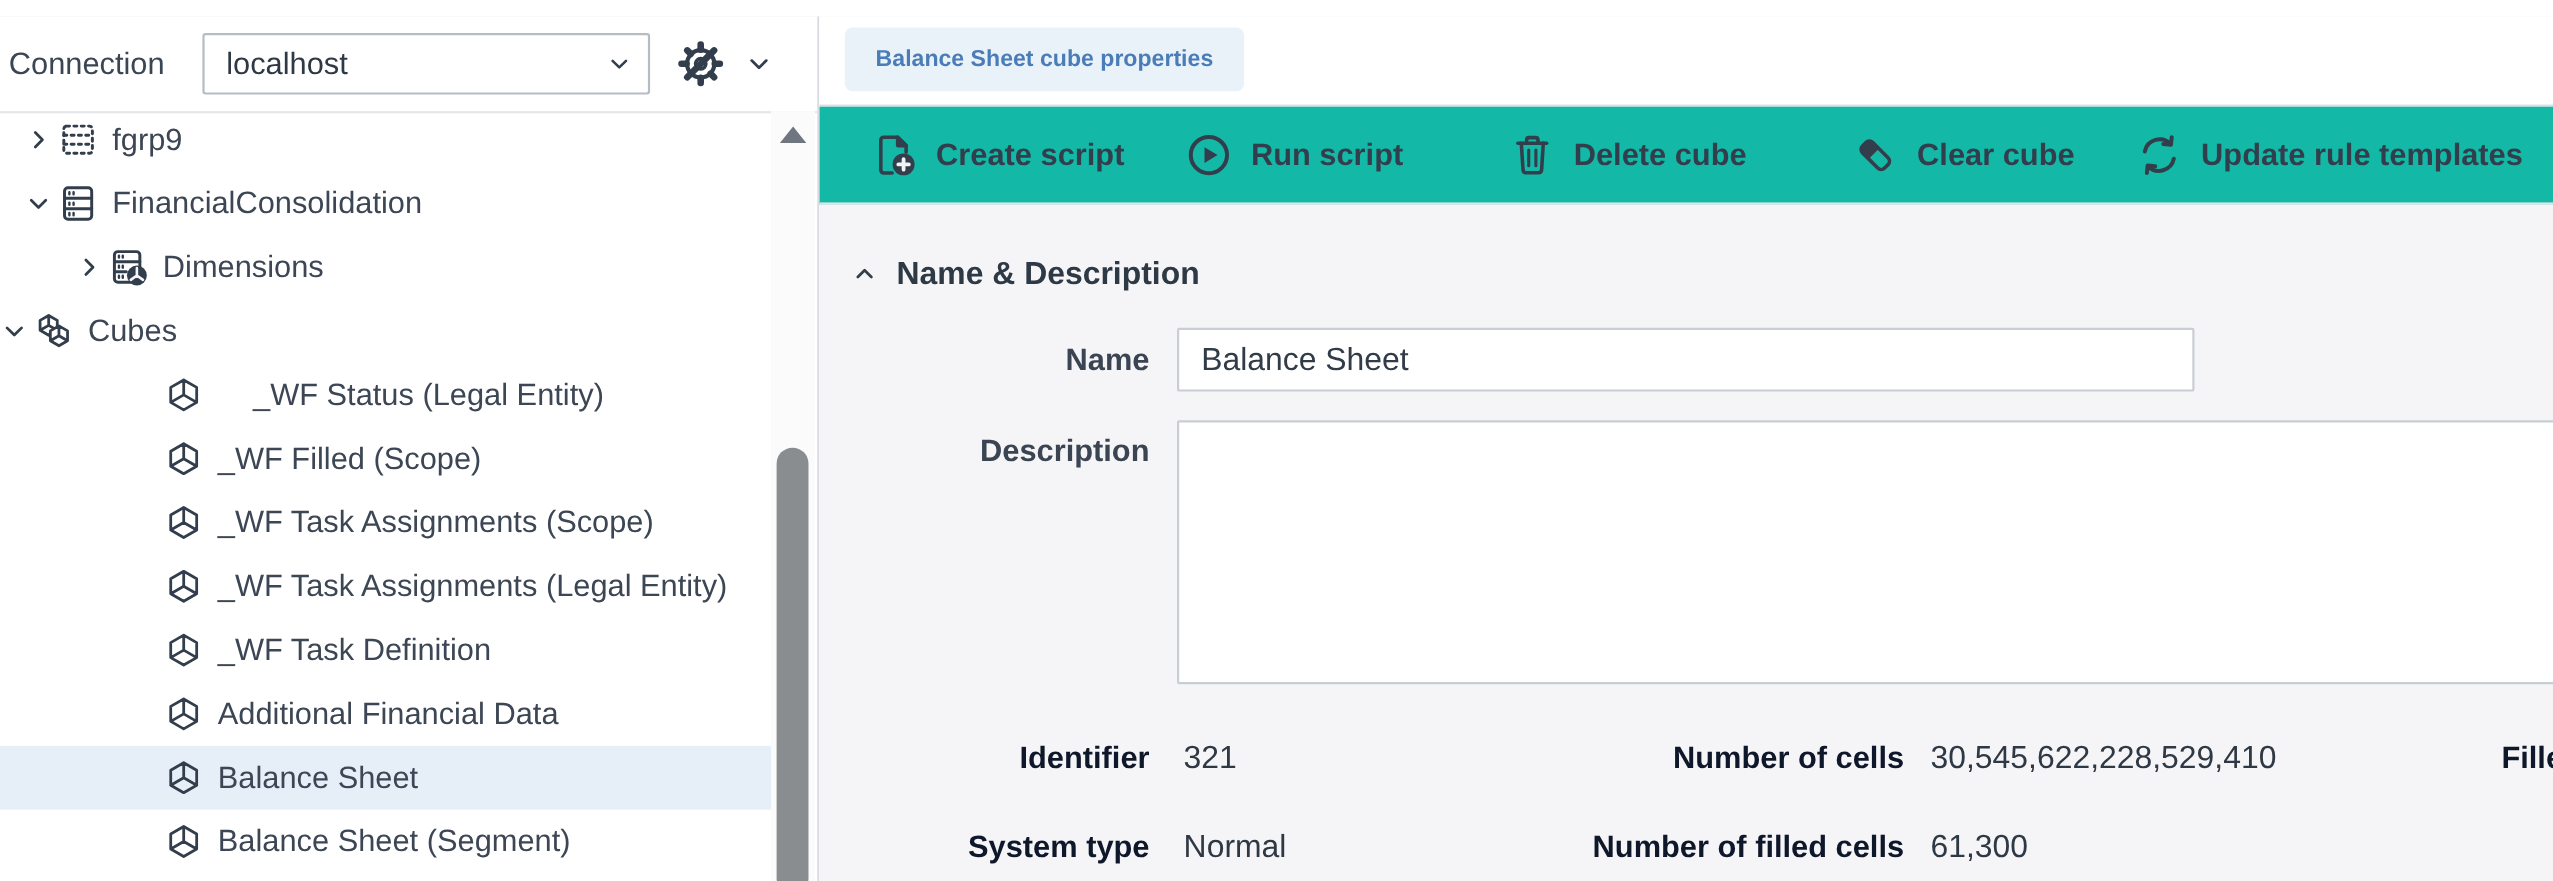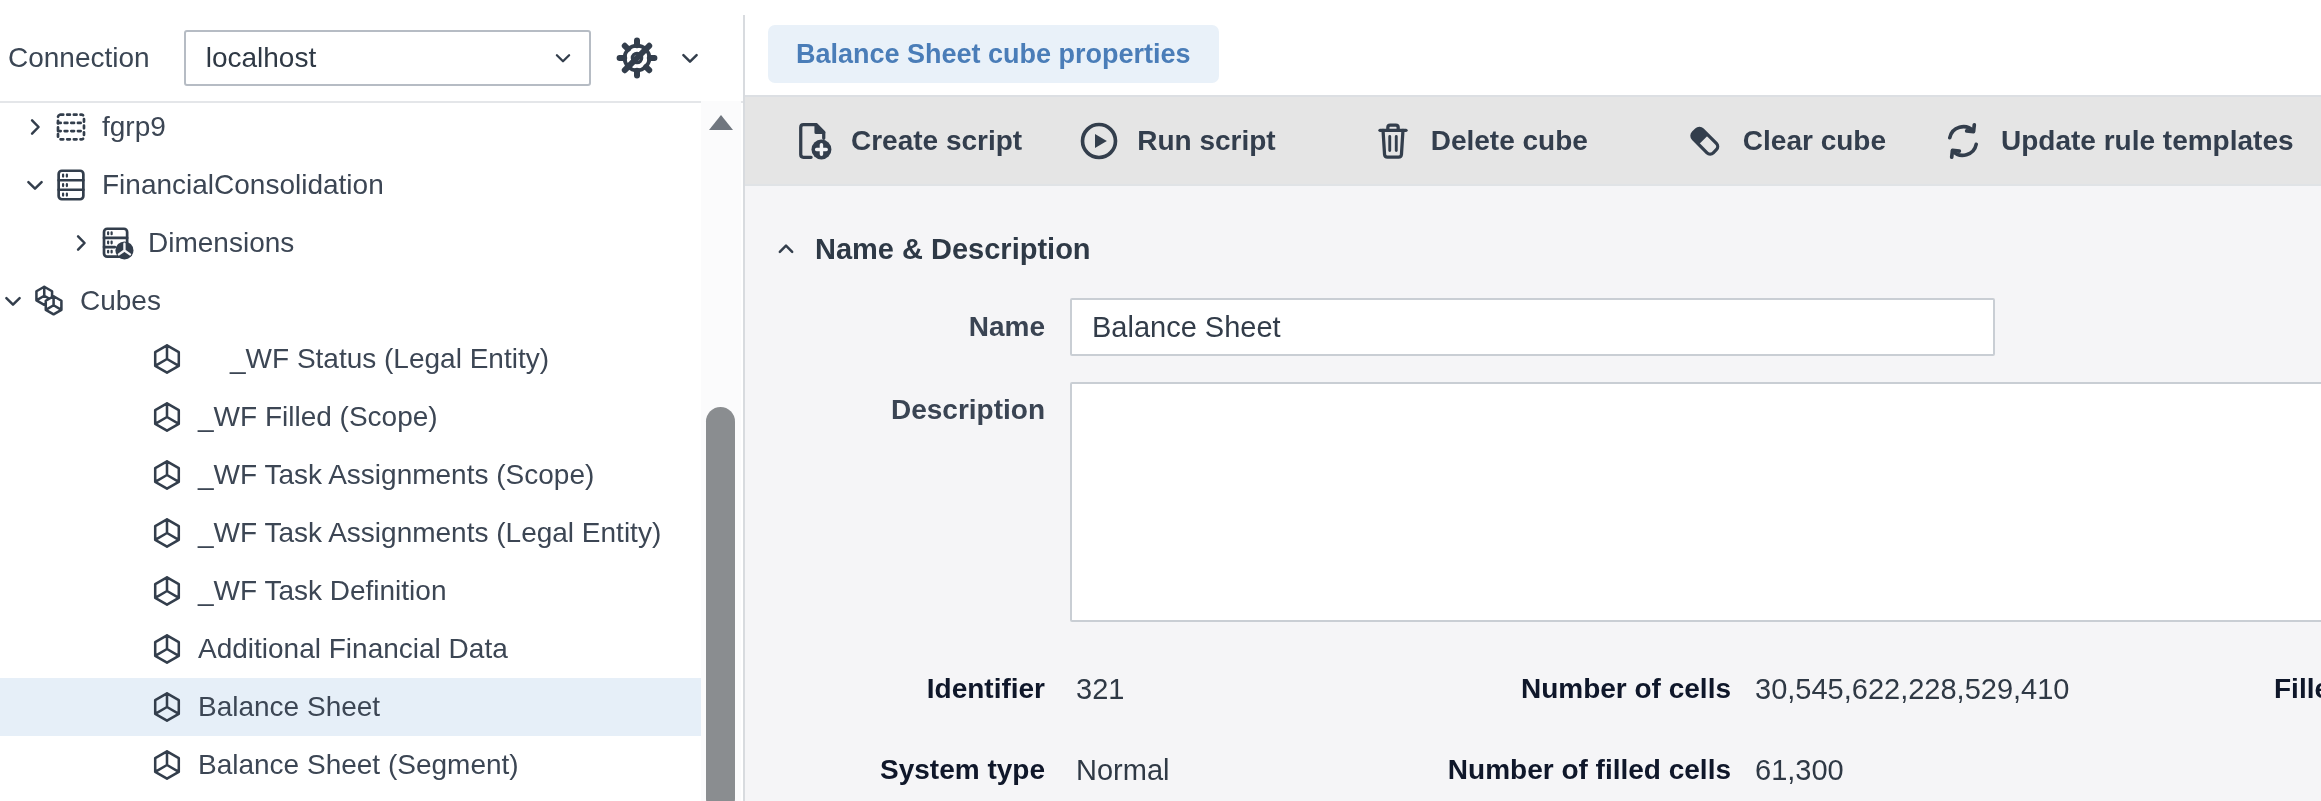--- a/index.html
+++ b/index.html
@@ -32,23 +32,23 @@
   .t-lbl{color:#3c4654;}
 
   .vscroll{position:absolute;right:2px;top:86px;width:40px;bottom:0;background:#fbfbfc;}
   .sb-up{position:absolute;left:50%;top:14px;transform:translateX(-50%);width:0;height:0;border-left:12px solid transparent;border-right:12px solid transparent;border-bottom:15px solid #70767f;cursor:pointer;}
   .sb-thumb{position:absolute;left:5px;width:29px;top:306px;bottom:-12px;background:#8a8d90;border-radius:15px;cursor:grab;}
 
   
   .right{position:absolute;left:745px;top:15px;right:0;bottom:0;background:#ffffff;}
   .tabbar{position:absolute;left:0;top:0;right:0;height:82px;background:#ffffff;border-bottom:2px solid #dcdfe3;box-sizing:border-box;}
   .tab{position:absolute;left:23px;top:10px;height:58px;background:#e9f1f9;border-radius:7px;display:flex;align-items:center;padding:0 28px;cursor:pointer;}
-  .tab span{color:#4a7db8;font-weight:600;font-size:27px;white-space:nowrap;}
-
-  .toolbar{position:absolute;left:0;top:82px;right:0;height:89px;background:#e5e5e5;border-bottom:2px solid #e0e3e6;box-sizing:border-box;display:flex;align-items:center;padding-left:45px;}
+  .tab span{color:#4a7db8;font-weight:600;font-size:21px;white-space:nowrap;}
+
+  .toolbar{position:absolute;left:0;top:82px;right:0;height:89px;background:#14b8a6;border-bottom:2px solid #e0e3e6;box-sizing:border-box;display:flex;align-items:center;padding-left:45px;}
   .tb-btn{display:flex;align-items:center;margin-right:54px;cursor:pointer;white-space:nowrap;}
   .tb-btn .icn{width:46px;height:46px;margin-right:15px;}
   .tb-btn .lbl{color:#333e4d;font-weight:600;}
   .tb-sep{width:2px;height:60px;background:#d3d6da;margin:0 40px 0 0;}
 
   .content{position:absolute;left:0;top:171px;right:0;bottom:0;background:#f5f5f7;}
   .sec-head{position:absolute;left:28px;top:40px;height:46px;display:flex;align-items:center;cursor:pointer;}
   .sec-head .icn{width:26px;height:26px;margin-right:16px;}
   .sec-title{color:#2e3946;font-weight:700;font-size:29px;}
 

